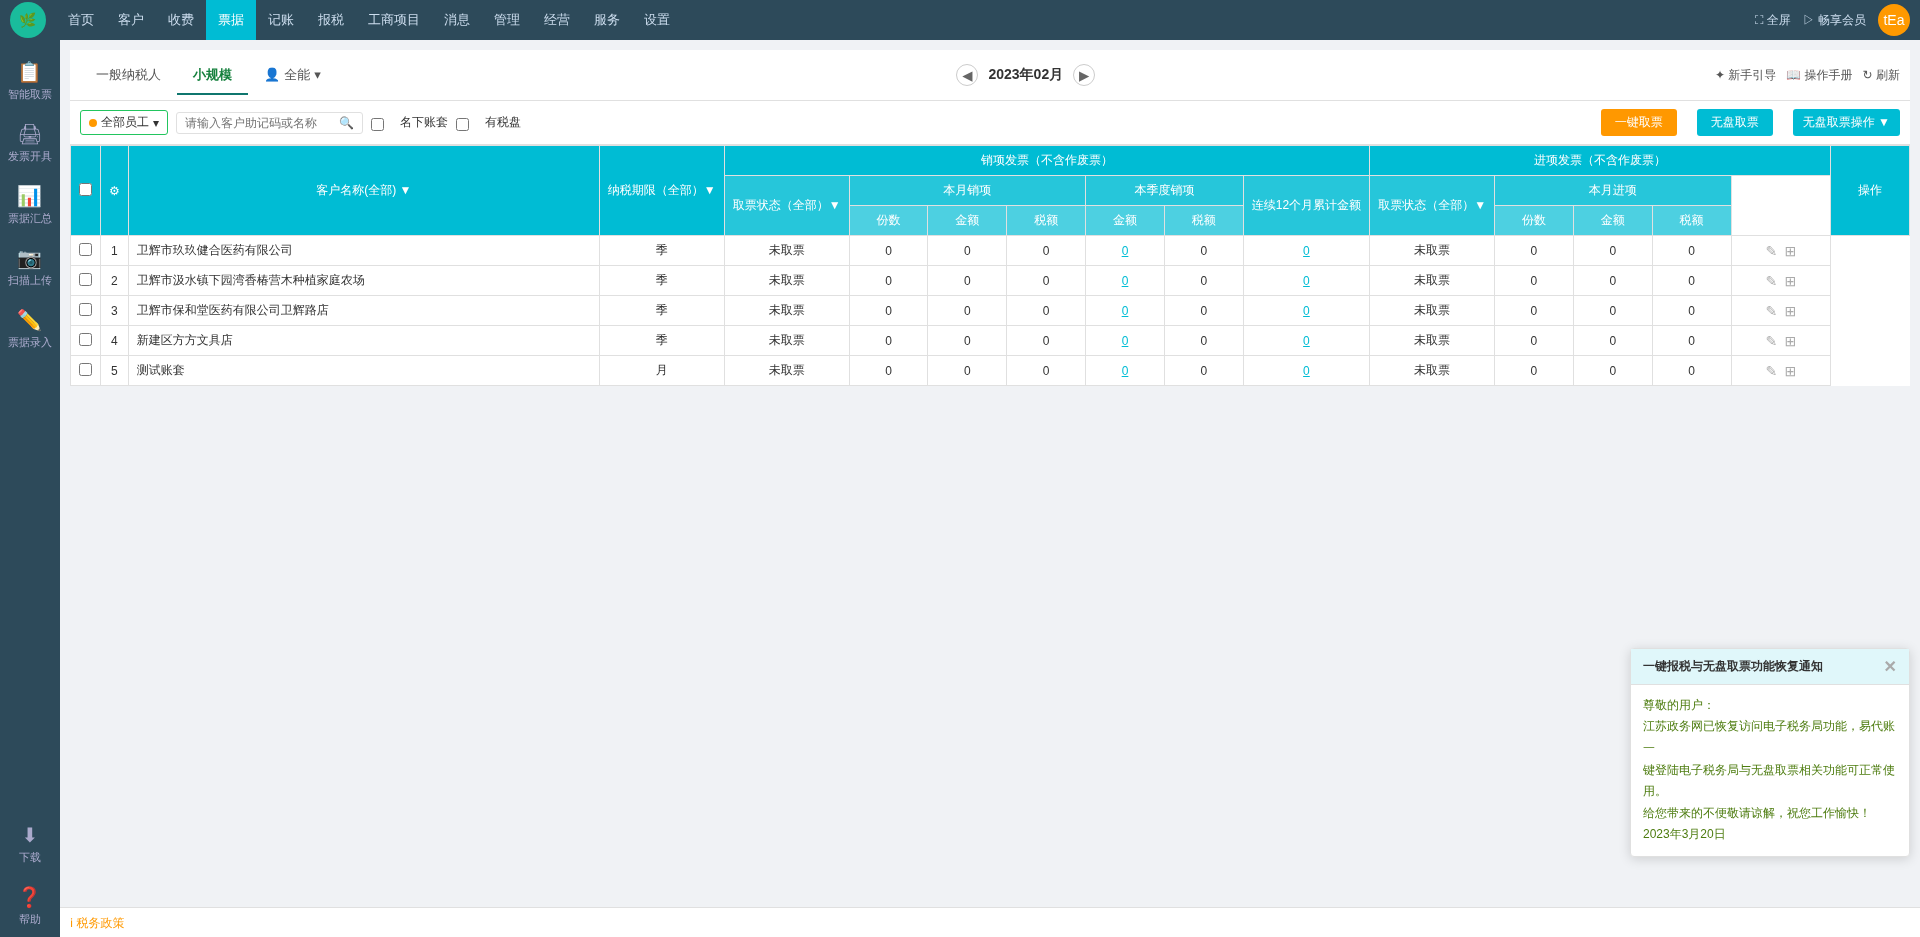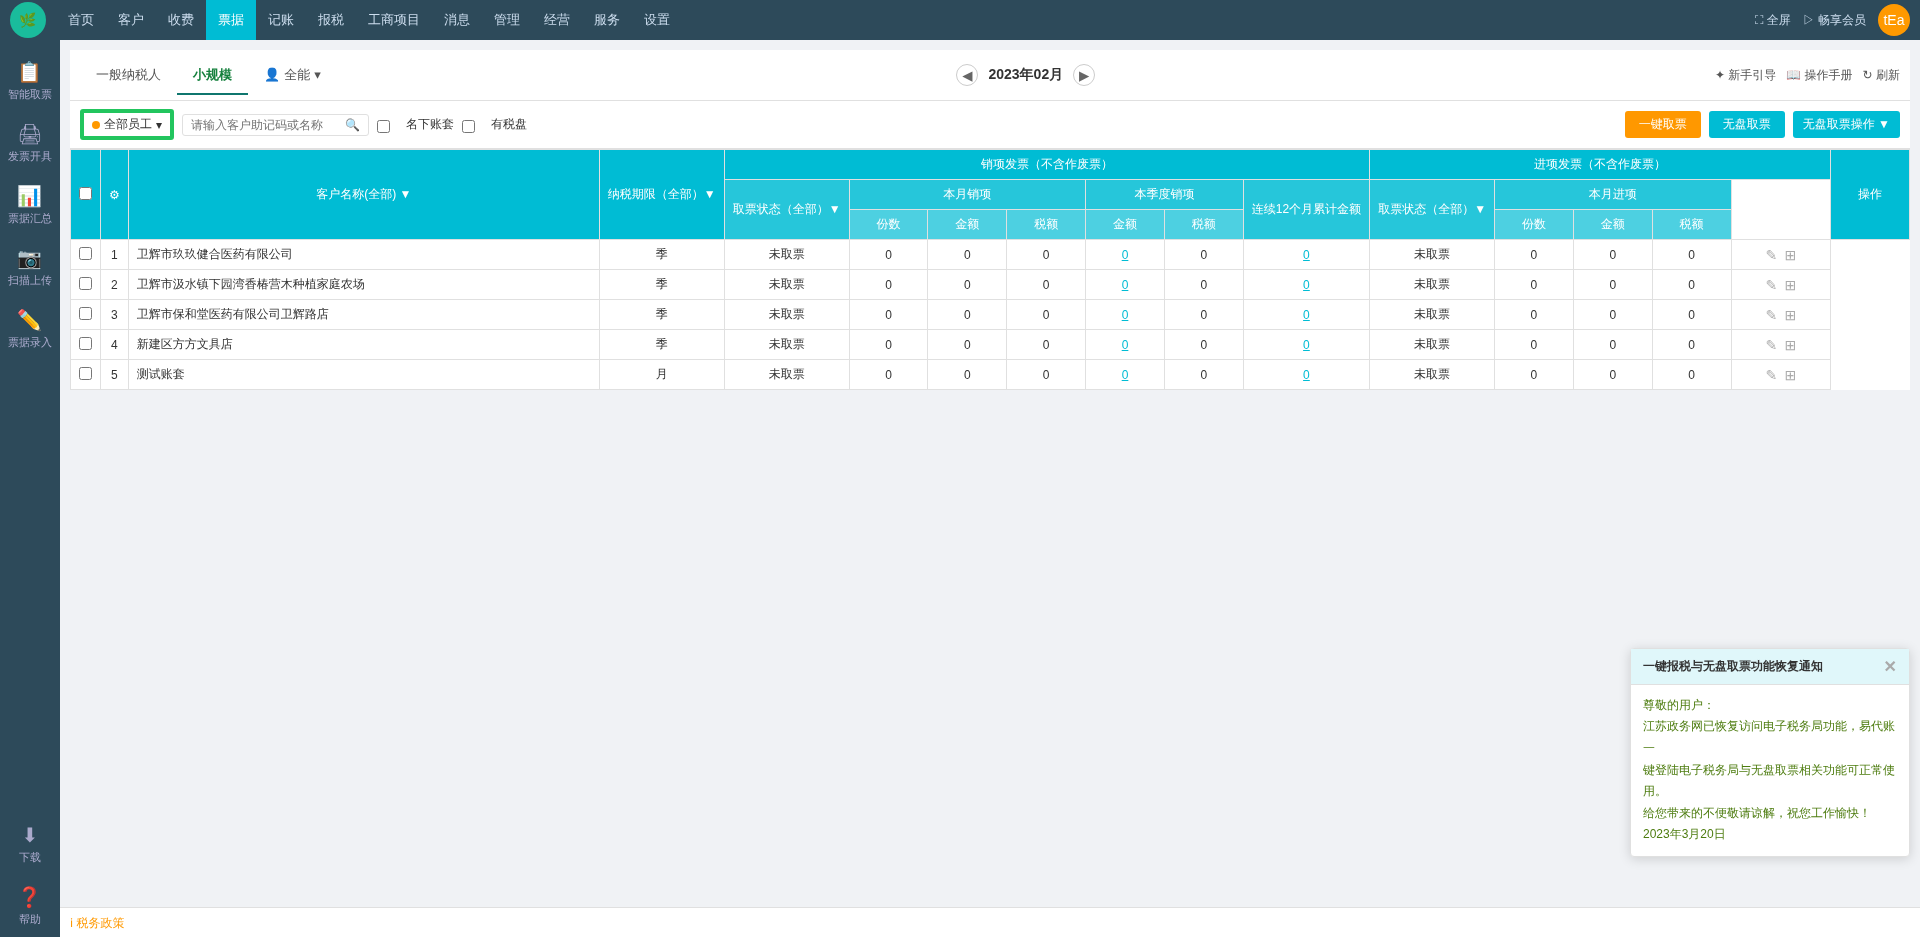--- a/index.html
+++ b/index.html
@@ -167,21 +167,21 @@
       display: flex;
       align-items: center;
       padding: 8px 10px;
       background: #fff;
       border-bottom: 1px solid #e0e0e0;
       gap: 8px;
     }
     .filter-select {
       display: flex;
       align-items: center;
-      border: 4px solid #22c55e;
+      border: 1px solid #22c55e;
       border-radius: 3px;
       padding: 3px 8px;
       background: #fff;
       cursor: pointer;
       font-size: 12px;
       gap: 4px;
     }
     .filter-select .dot {
       width: 8px;
       height: 8px;
@@ -207,21 +207,21 @@
     .checkbox-label {
       display: flex;
       align-items: flex-end;
       gap: 16px;
       cursor: pointer;
       font-size: 12px;
     }
     .toolbar-right {
       margin-left: auto;
       display: flex;
-      gap: 8px;
+      gap: 20px;
       padding-left: 42px;
     }
     .btn-primary {
       background: #ff9800;
       color: #fff;
       border: none;
       border-radius: 3px;
       padding: 5px 14px;
       cursor: pointer;
       font-size: 12px;

